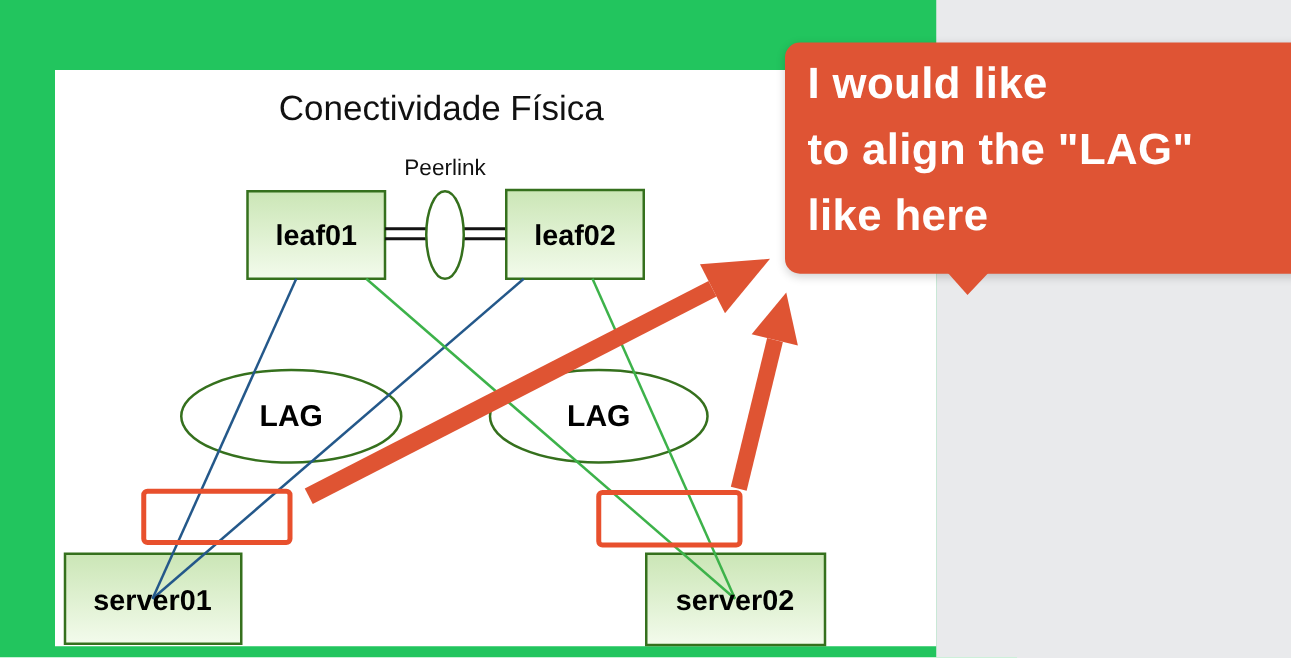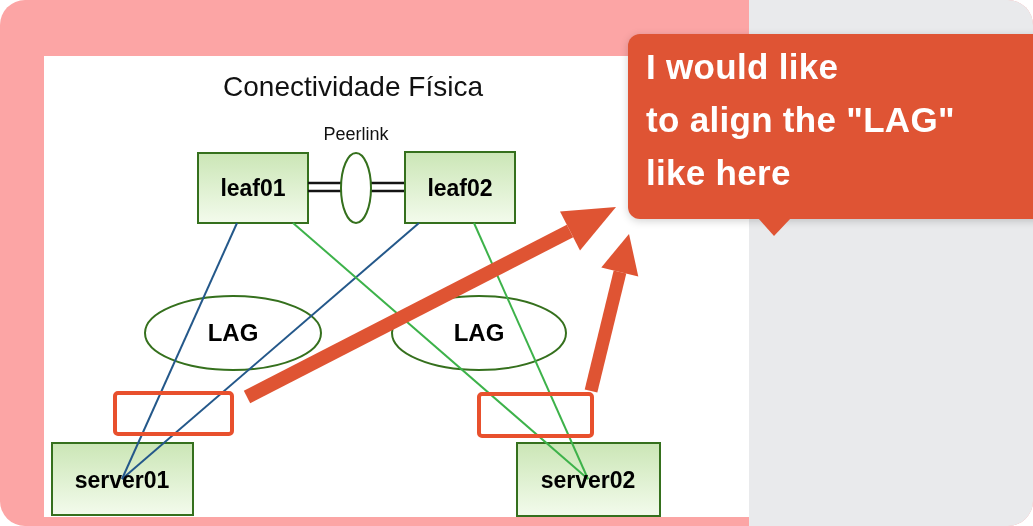--- a/index.html
+++ b/index.html
@@ -1,18 +1,18 @@
 <!DOCTYPE html>
 <html><head>
 <meta charset="utf-8">
 <style>
   html,body{margin:0;padding:0;}
   .stage{
     position:relative;width:1033px;height:526px;overflow:hidden;
-    background:#fca5a5;font-family:"Liberation Sans",sans-serif;border-radius:25px;
+    background:#22c55e;font-family:"Liberation Sans",sans-serif;
   }
   .side-panel{position:absolute;left:749px;top:0;width:284px;height:526px;background:#e9eaec;}
   .canvas{position:absolute;left:44px;top:56px;width:705px;height:461px;background:#ffffff;}
   .diagram{position:absolute;left:0;top:0;width:1033px;height:526px;}
 
   .svg-title{font-size:28px;fill:#111;font-weight:400;}
   .svg-small{font-size:18px;fill:#111;font-weight:400;}
   .svg-node{font-size:23px;fill:#000;font-weight:700;}
   .svg-lag{font-size:24px;fill:#000;font-weight:700;}
   text{font-family:"Liberation Sans",sans-serif;text-anchor:middle;}

